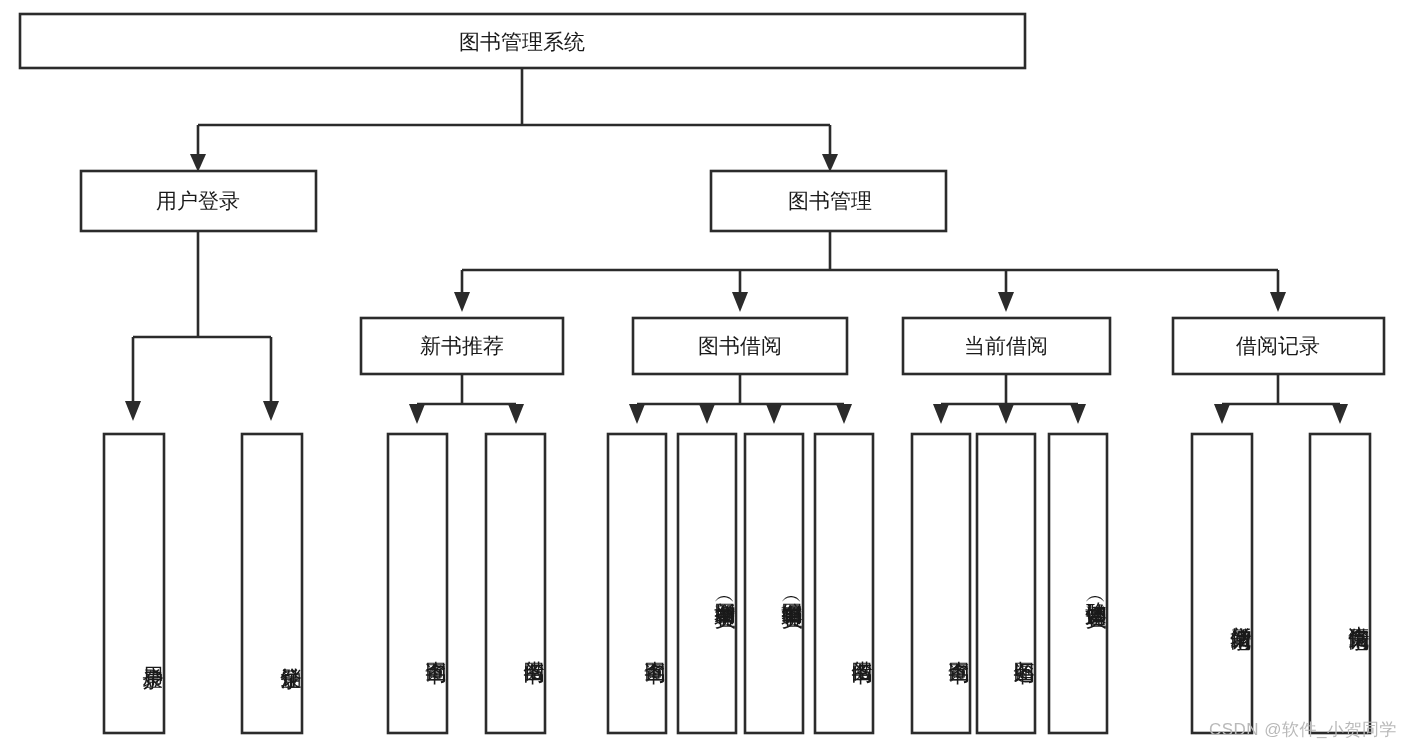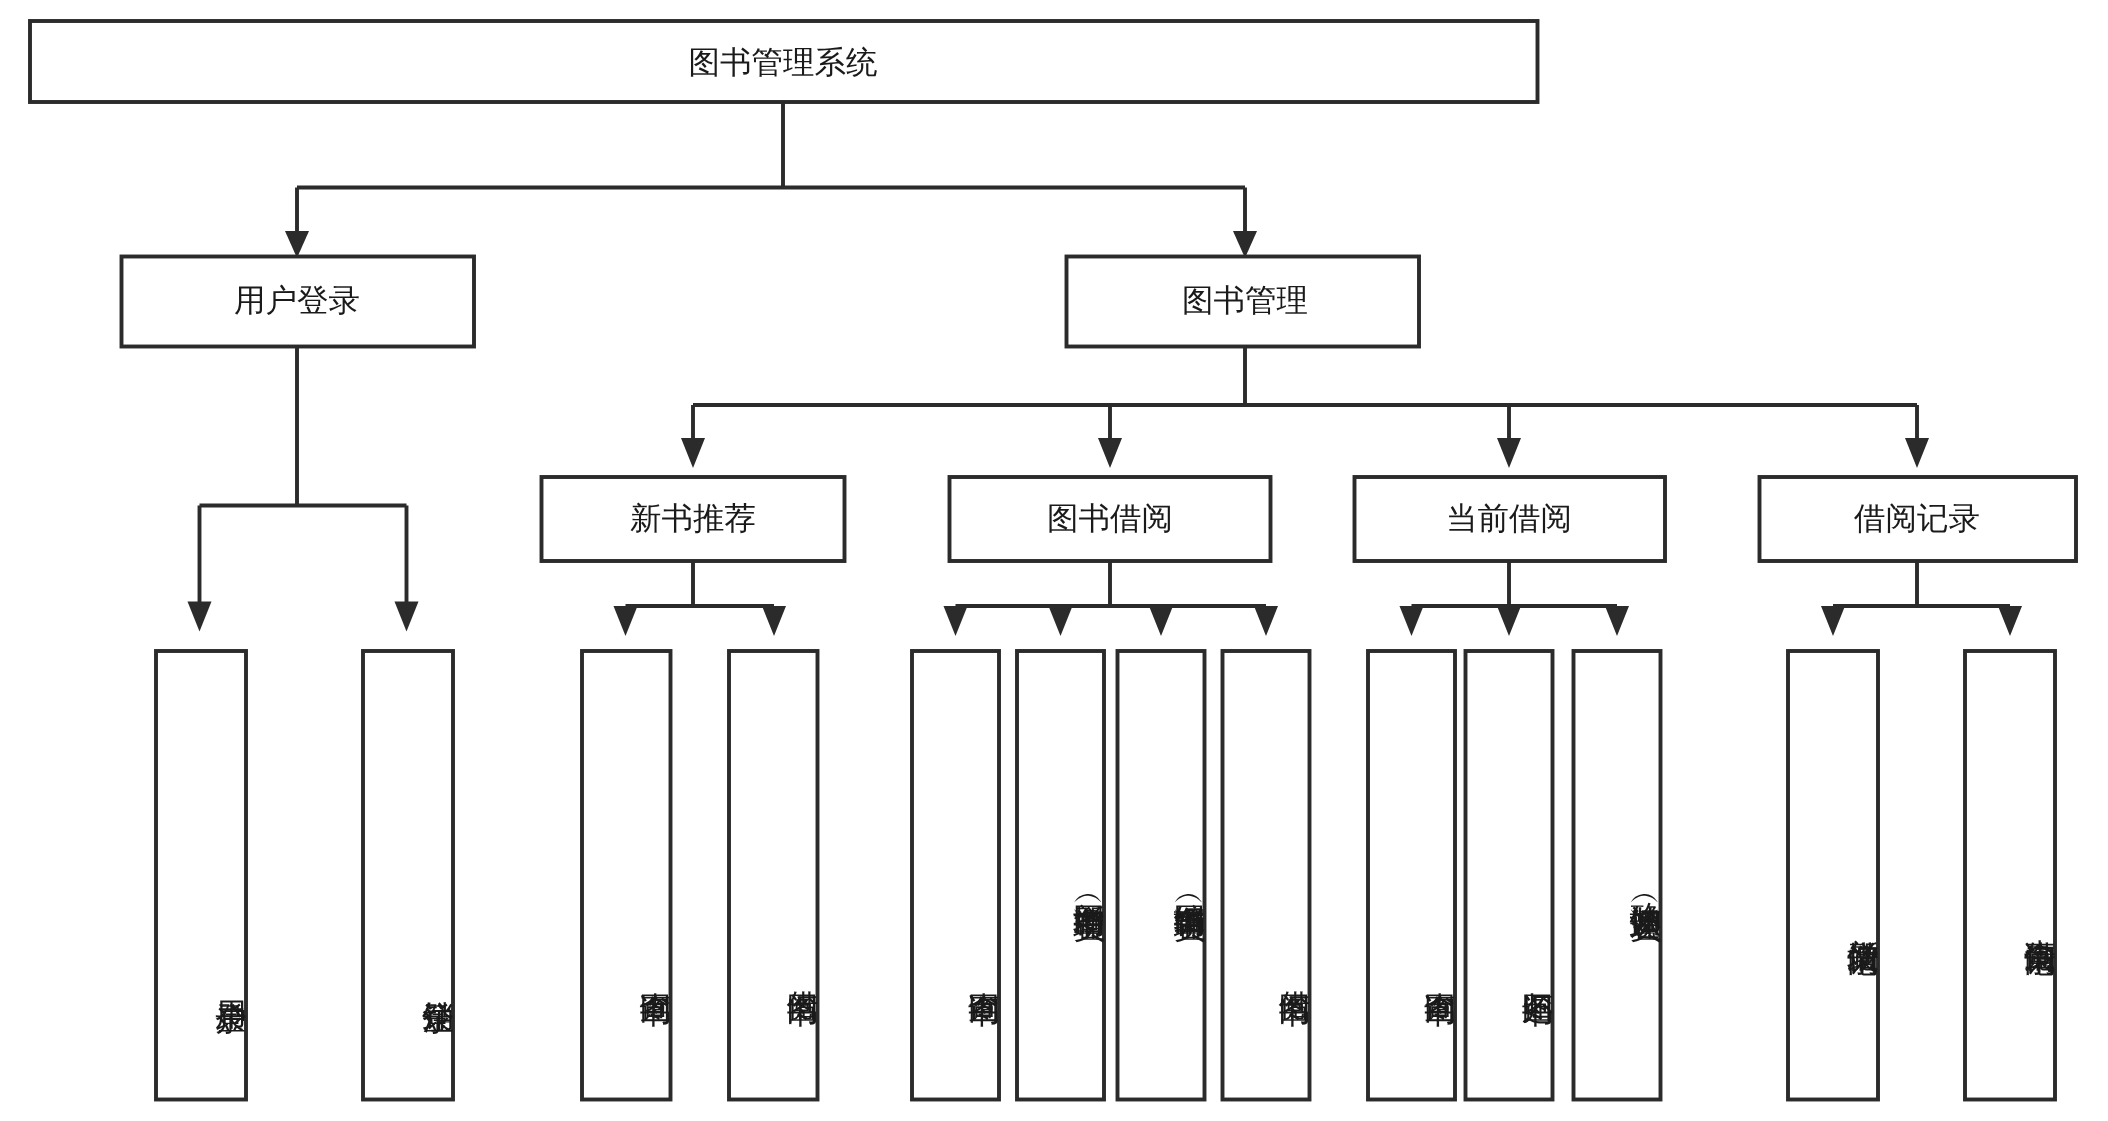--- a/index.html
+++ b/index.html
@@ -180,14 +180,15 @@
   <div class="node-label-v" style="left:745px; top:434px; width:58px; height:299px; padding-top:6px;">编辑图书（管理员）</div>
   <div class="node-label-v" style="left:815px; top:434px; width:58px; height:299px; padding-top:62px;">借阅图书</div>
 
   <div class="node-label-v" style="left:912px; top:434px; width:58px; height:299px; padding-top:62px;">查询图书</div>
   <div class="node-label-v" style="left:977px; top:434px; width:58px; height:299px; padding-top:62px;">归还图书</div>
   <div class="node-label-v" style="left:1049px; top:434px; width:58px; height:299px; padding-top:6px;">确认归还（管理员）</div>
 
   <div class="node-label-v" style="left:1192px; top:434px; width:60px; height:299px; padding-top:28px;">新增借阅记录</div>
   <div class="node-label-v" style="left:1310px; top:434px; width:60px; height:299px; padding-top:28px;">查询借阅记录</div>
 
+  <div class="watermark">CSDN @软件_小贺同学</div>
 
 </div>
 
 </body></html>

